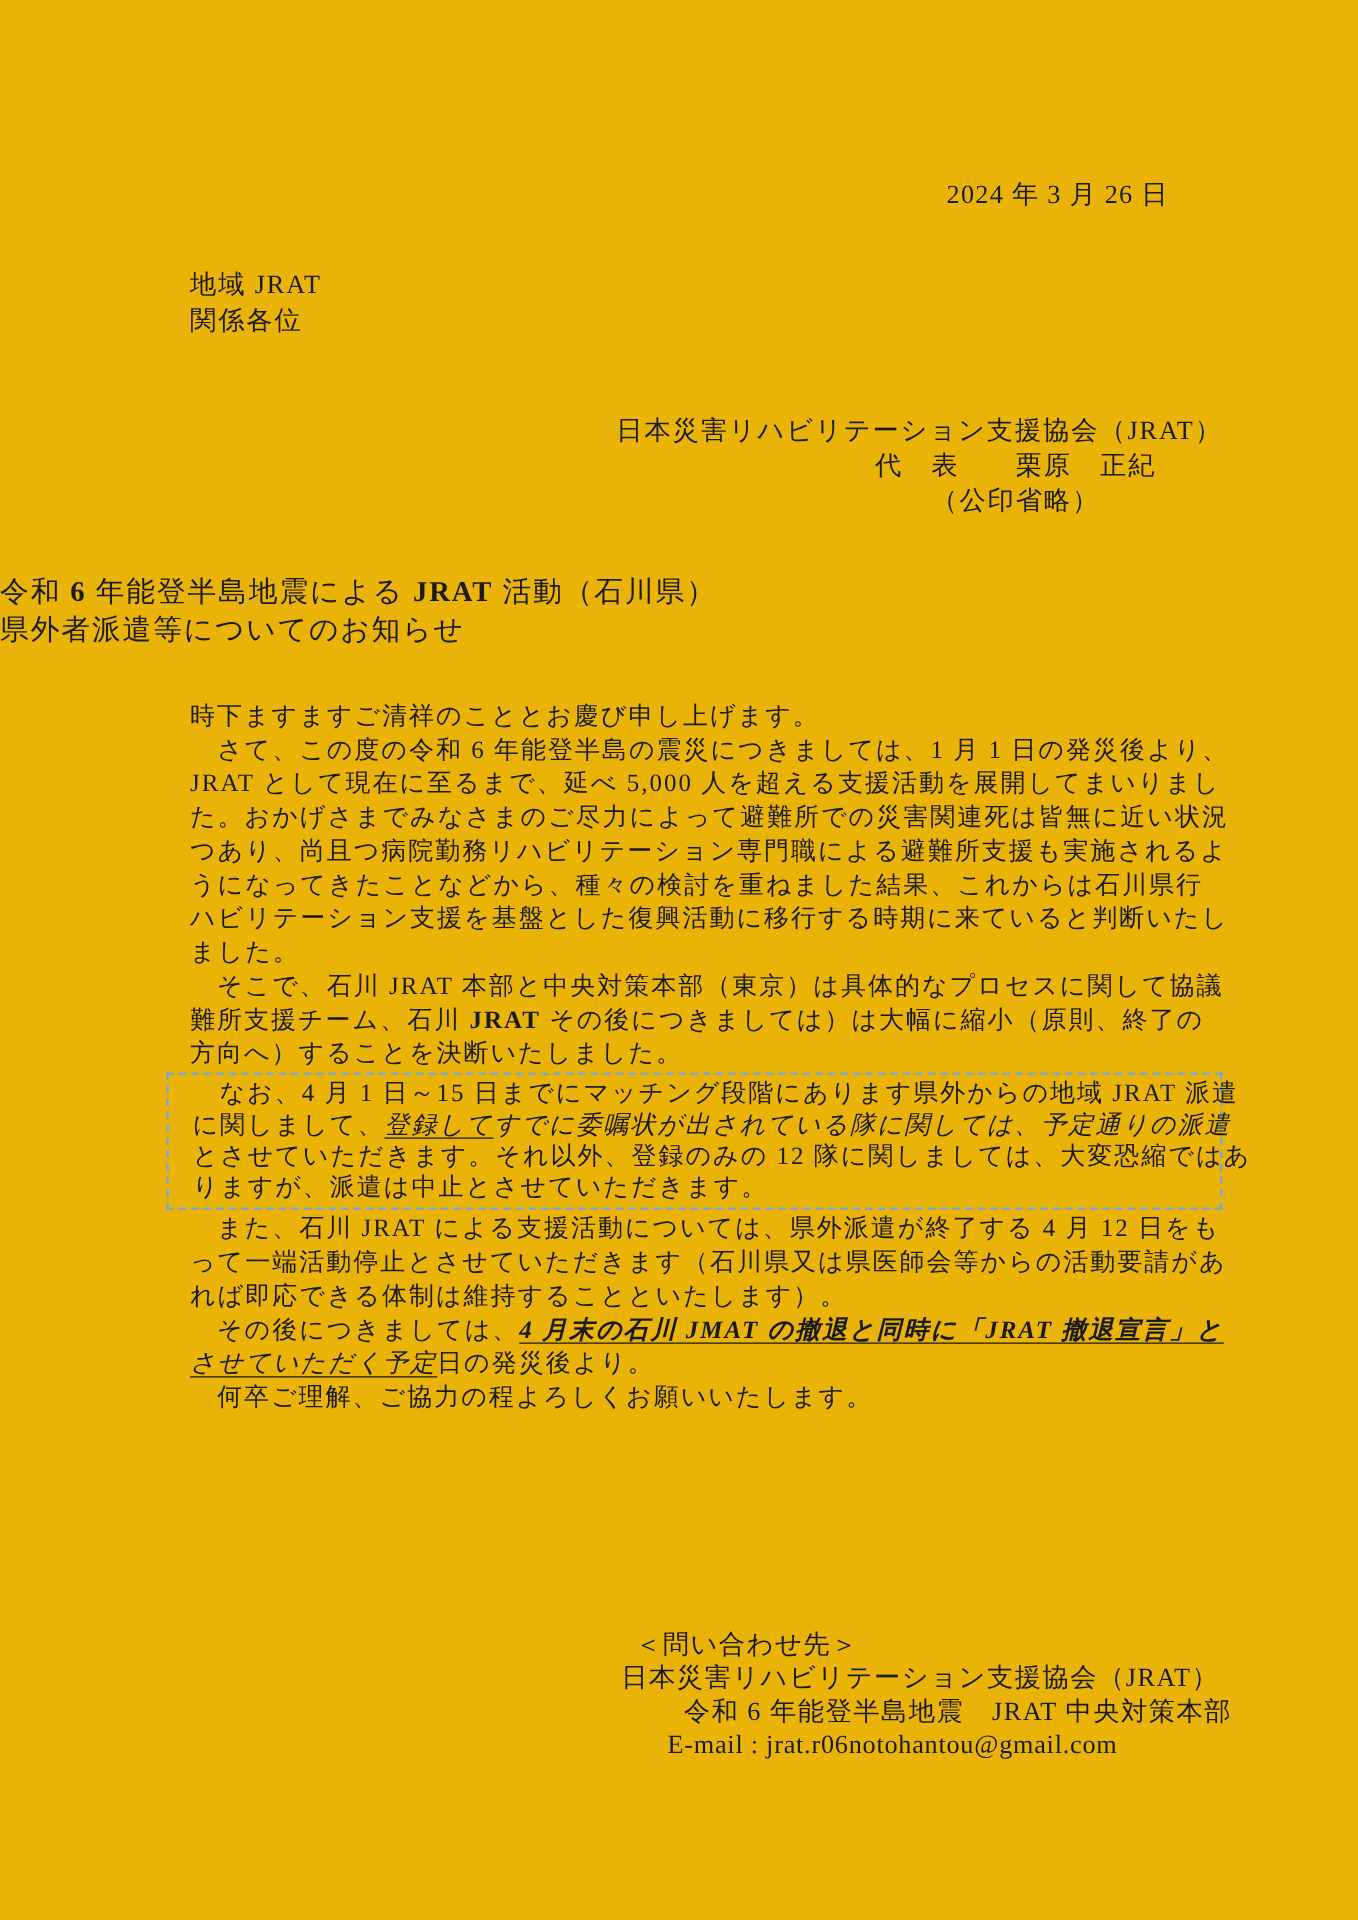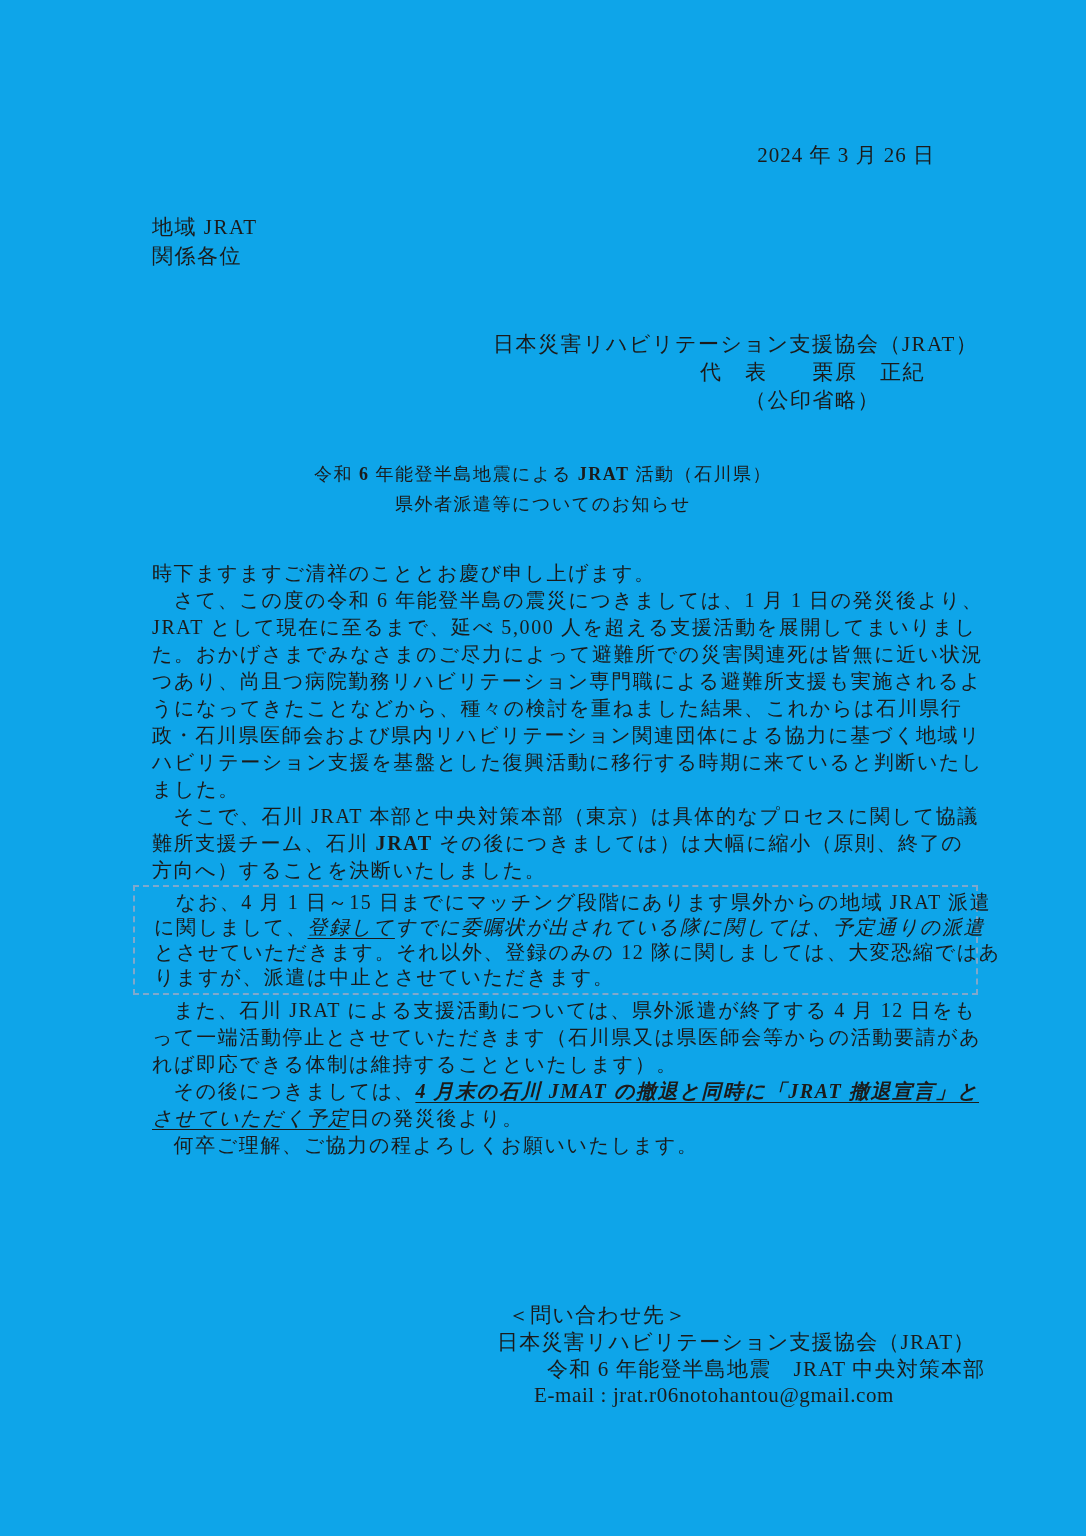--- a/index.html
+++ b/index.html
@@ -1,32 +1,32 @@
 <!DOCTYPE html>
 <html style="--box-border: #7fa8cc;"><head>
 <meta charset="utf-8">
 <style>
   html,body{margin:0;padding:0;background:#e8e8e8;}
   .page{
     position:relative;
     width:1086px;height:1536px;
     margin:0 auto;
-    background:#0ea5e9;
+    background:#eab308;
     font-family:"Liberation Serif","DejaVu Serif",serif;
     color:#1b1b1b;
     overflow:hidden;
   }
   .abs{position:absolute;}
   .date{top:141px;right:151px;font-size:21px;letter-spacing:1px;}
   .recipient{top:193px;left:152px;font-size:21px;line-height:29px;letter-spacing:1.5px;margin-top:20px;}
   .sender-line{font-size:21px;letter-spacing:1.5px;white-space:nowrap;}
   .sender-1{top:330px;left:493px;}
   .sender-2{top:358px;left:700px;}
   .sender-3{top:386px;left:745px;}
-  .title{top:459px;left:0;width:100%;text-align:center;font-size:18px;line-height:30px;letter-spacing:1.5px;}
+  .title{top:459px;left:0;width:100%;font-size:23px;line-height:30px;letter-spacing:1.5px;}
   .body-text{top:560px;left:152px;width:800px;font-size:20px;letter-spacing:1.6px;}
   .block{line-height:27px;}
   .block .line{white-space:nowrap;}
   .block.boxed{
     box-sizing:border-box;
     margin-left:-19px;
     width:845px;
     border:2px dashed var(--box-border,#7fa8cc);
     padding:3px 0 3px 19px;
     line-height:25px;
@@ -64,21 +64,20 @@
     </div>
 
   <div class="abs body-text" id="body-container">
       <div class="block">
         <div class="line"><span>時下ますますご清祥のこととお慶び申し上げます。</span></div>
         <div class="line"><span>　さて、この度の令和 6 年能登半島の震災につきましては、1 月 1 日の発災後より、</span></div>
         <div class="line"><span>JRAT として現在に至るまで、延べ 5,000 人を超える支援活動を展開してまいりまし</span></div>
         <div class="line"><span>た。おかげさまでみなさまのご尽力によって避難所での災害関連死は皆無に近い状況</span></div>
         <div class="line"><span>つあり、尚且つ病院勤務リハビリテーション専門職による避難所支援も実施されるよ</span></div>
         <div class="line"><span>うになってきたことなどから、種々の検討を重ねました結果、これからは石川県行</span></div>
-        <div class="line"><span>政・石川県医師会および県内リハビリテーション関連団体による協力に基づく地域リ</span></div>
         <div class="line"><span>ハビリテーション支援を基盤とした復興活動に移行する時期に来ていると判断いたし</span></div>
         <div class="line"><span>ました。</span></div>
         <div class="line"><span>　そこで、石川 JRAT 本部と中央対策本部（東京）は具体的なプロセスに関して協議</span></div>
         <div class="line"><span>難所支援チーム、石川 </span><span class="b">JRAT</span><span> その後につきましては）は大幅に縮小（原則、終了の</span></div>
         <div class="line"><span>方向へ）することを決断いたしました。</span></div>
       </div>
       <div class="block boxed">
         <div class="line"><span>　なお、4 月 1 日～15 日までにマッチング段階にあります県外からの地域 JRAT 派遣</span></div>
         <div class="line"><span>に関しまして、</span><span class="i u">登録して</span><span class="i">すでに委嘱状が出されている隊に関しては、予定通りの派遣</span></div>
         <div class="line"><span>とさせていただきます。それ以外、登録のみの 12 隊に関しましては、大変恐縮ではあ</span></div>

